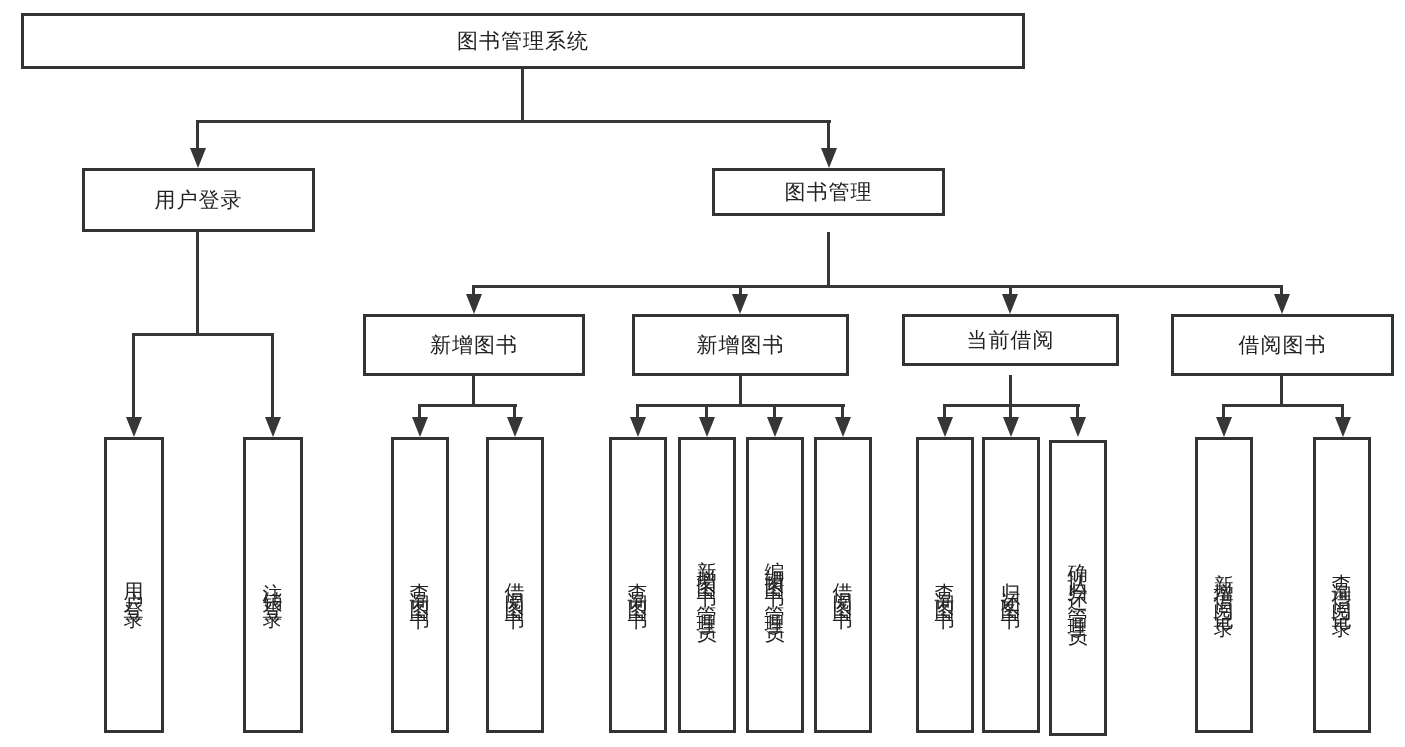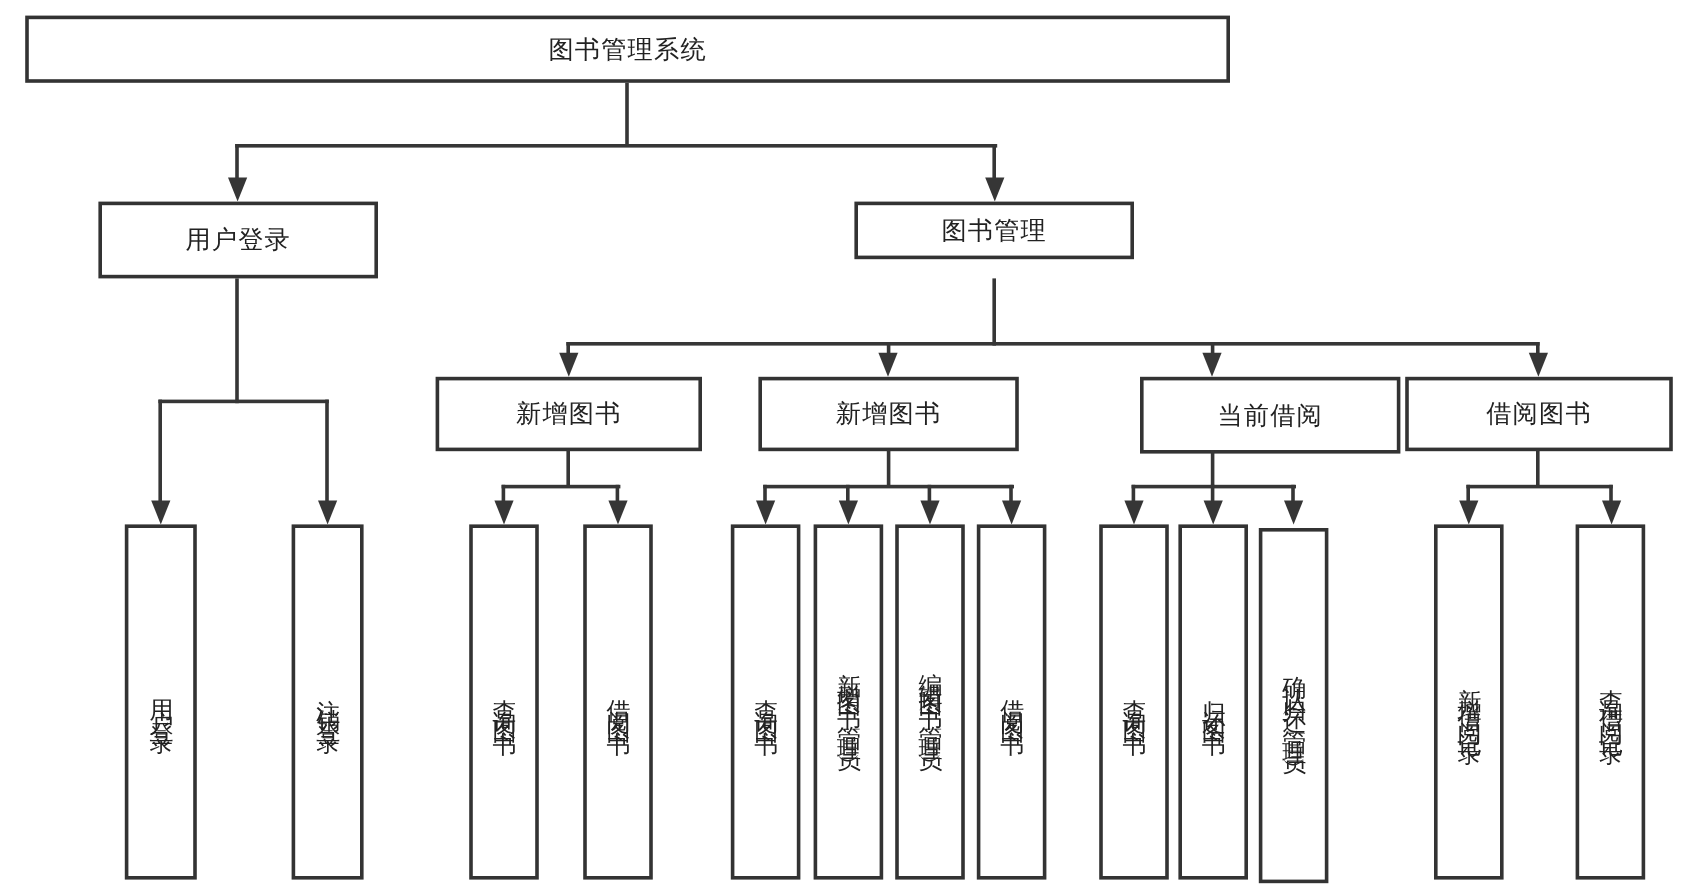--- a/index.html
+++ b/index.html
@@ -82,21 +82,21 @@
   <div class="arrow" style="left:1002px;top:294px"></div>
   <div class="vline" style="left:1280px;top:285px;height:13px"></div>
   <div class="arrow" style="left:1274px;top:294px"></div>
 
   <div class="box" style="left:363px;top:314px;width:222px;height:62px">
     <span class="hlabel">新增图书</span>
   </div>
   <div class="box" style="left:632px;top:314px;width:217px;height:62px">
     <span class="hlabel">新增图书</span>
   </div>
-  <div class="box" style="left:950px;top:314px;width:217px;height:64px">
+  <div class="box" style="left:902px;top:314px;width:217px;height:52px">
     <span class="hlabel">当前借阅</span>
   </div>
   <div class="box" style="left:1171px;top:314px;width:223px;height:62px">
     <span class="hlabel">借阅图书</span>
   </div>
 
   <div class="vline" style="left:472px;top:375px;height:31px"></div>
   <div class="hline" style="left:418px;top:404px;width:99px"></div>
   <div class="vline" style="left:418px;top:404px;height:16px"></div>
   <div class="arrow" style="left:412px;top:417px"></div>

